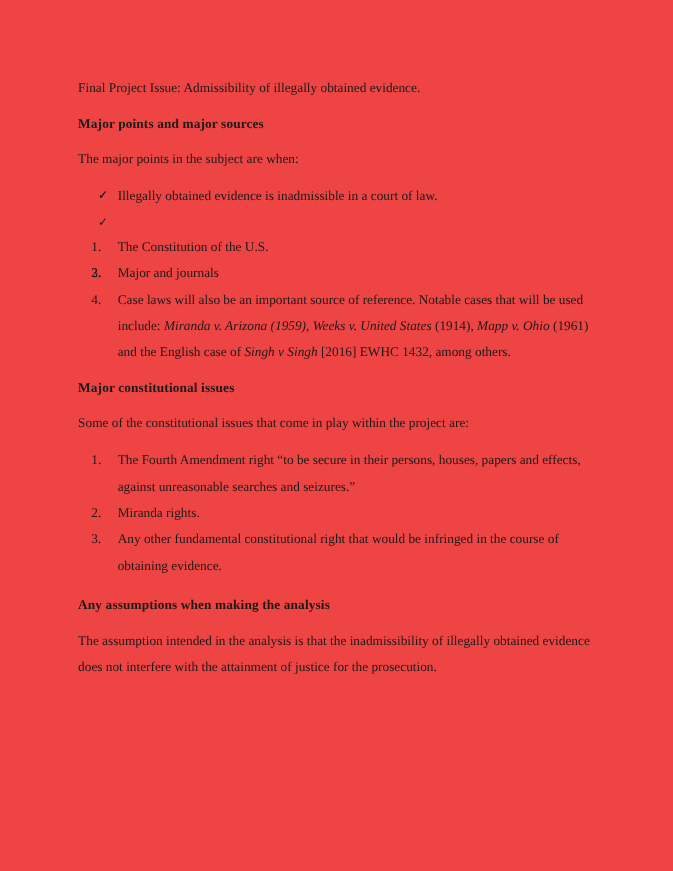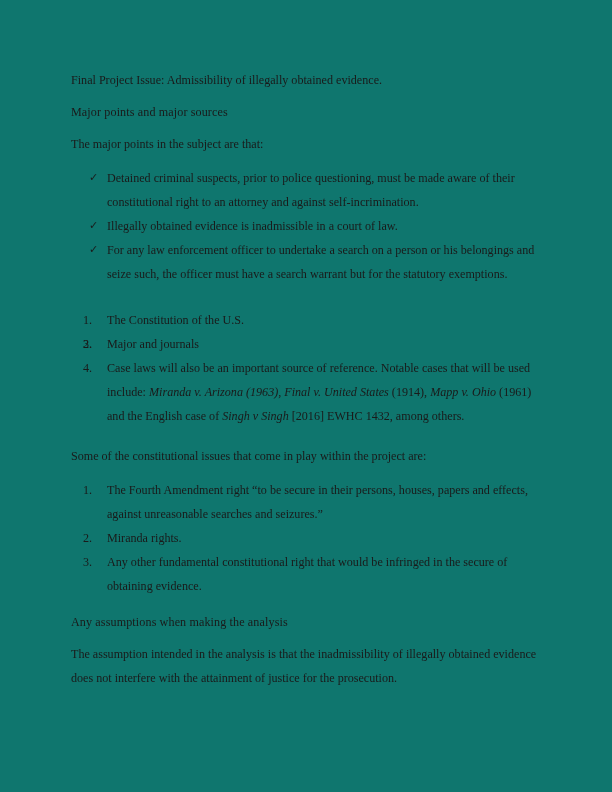--- a/index.html
+++ b/index.html
@@ -11,39 +11,39 @@
     width: 612px;
     height: 792px;
     font-family: "Liberation Serif", "DejaVu Serif", serif;
     color: #1a1a1a;
     -webkit-font-smoothing: antialiased;
   }
   .page {
     position: relative;
     width: 612px;
     height: 792px;
-    background: #0f766e;
+    background: #ef4444;
     box-sizing: border-box;
     padding: 68px 71px 0 71px;
     overflow: hidden;
   }
   .doc-body {
     width: 470px;
   }
   p.para {
     margin: 0 0 0 0;
     font-size: 12.1px;
     line-height: 24px;
     text-align: left;
   }
   h2.heading {
     margin: 0;
     font-size: 12.1px;
     line-height: 24px;
-    font-weight: normal;
+    font-weight: bold;
     letter-spacing: 0.01em;
   }
   ul.check-list {
     list-style: none;
     margin: 0;
     padding: 0;
   }
   ul.check-list > li {
     position: relative;
     padding-left: 36px;
@@ -97,35 +97,33 @@
 
 <div class="page">
   <div class="doc-body">
 
     <p class="para">Final Project Issue: Admissibility of illegally obtained evidence.</p>
     <div class="gap-8"></div>
 
     <h2 class="heading">Major points and major sources</h2>
     <div class="gap-8"></div>
 
-    <p class="para">The major points in the subject are that:</p>
+    <p class="para">The major points in the subject are when:</p>
     <div class="gap-10"></div>
 
     <ul class="check-list">
       <li>
         <span class="tick">✓</span>
-        <span>Detained criminal suspects, prior to police questioning, must be made aware of their constitutional right to an attorney and against self-incrimination.</span>
       </li>
       <li>
         <span class="tick">✓</span>
         <span>Illegally obtained evidence is inadmissible in a court of law.</span>
       </li>
       <li>
         <span class="tick">✓</span>
-        <span>For any law enforcement officer to undertake a search on a person or his belongings and seize such, the officer must have a search warrant but for the statutory exemptions.</span>
       </li>
     </ul>
 
     <div class="gap-12"></div>
 
     <div class="gap-10"></div>
 
     <ol class="num-list">
       <li>
         <span class="marker"></span>
@@ -133,43 +131,44 @@
       </li>
       <li>
         <span class="marker"></span>
       </li>
       <li>
         <span class="marker"></span>
         <span>Major and journals</span>
       </li>
       <li>
         <span class="marker"></span>
-        <span><span>Case laws will also be an important source of reference. Notable cases that will be used include: </span><i>Miranda v. Arizona (1963)</i><span>, </span><i>Final v. United States</i><span> (1914), </span><i>Mapp v. Ohio</i><span> (1961) and the English case of </span><i>Singh v Singh</i><span> [2016] EWHC 1432, among others.</span></span>
+        <span><span>Case laws will also be an important source of reference. Notable cases that will be used include: </span><i>Miranda v. Arizona (1959)</i><span>, </span><i>Weeks v. United States</i><span> (1914), </span><i>Mapp v. Ohio</i><span> (1961) and the English case of </span><i>Singh v Singh</i><span> [2016] EWHC 1432, among others.</span></span>
       </li>
     </ol>
 
     <div class="gap-8"></div>
 
+    <h2 class="heading">Major constitutional issues</h2>
     <div class="gap-8"></div>
 
     <p class="para">Some of the constitutional issues that come in play within the project are:</p>
     <div class="gap-10"></div>
 
     <ol class="num-list">
       <li>
         <span class="marker"></span>
         <span>The Fourth Amendment right “to be secure in their persons, houses, papers and effects, against unreasonable searches and seizures.”</span>
       </li>
       <li>
         <span class="marker"></span>
         <span>Miranda rights.</span>
       </li>
       <li>
         <span class="marker"></span>
-        <span>Any other fundamental constitutional right that would be infringed in the secure of obtaining evidence.</span>
+        <span>Any other fundamental constitutional right that would be infringed in the course of obtaining evidence.</span>
       </li>
     </ol>
 
     <div class="gap-12"></div>
 
     <h2 class="heading">Any assumptions when making the analysis</h2>
     <div class="gap-8"></div>
 
     <p class="para">The assumption intended in the analysis is that the inadmissibility of illegally obtained evidence does not interfere with the attainment of justice for the prosecution.</p>
 

